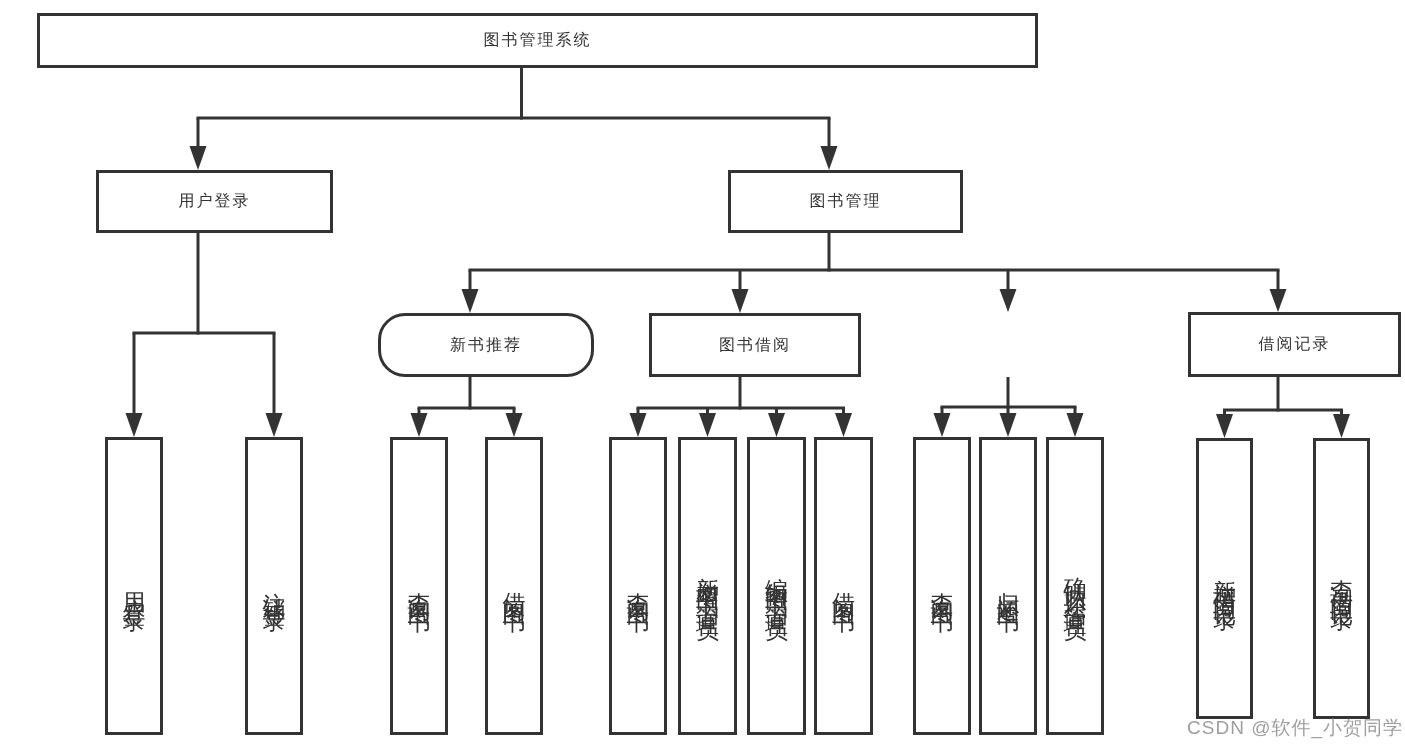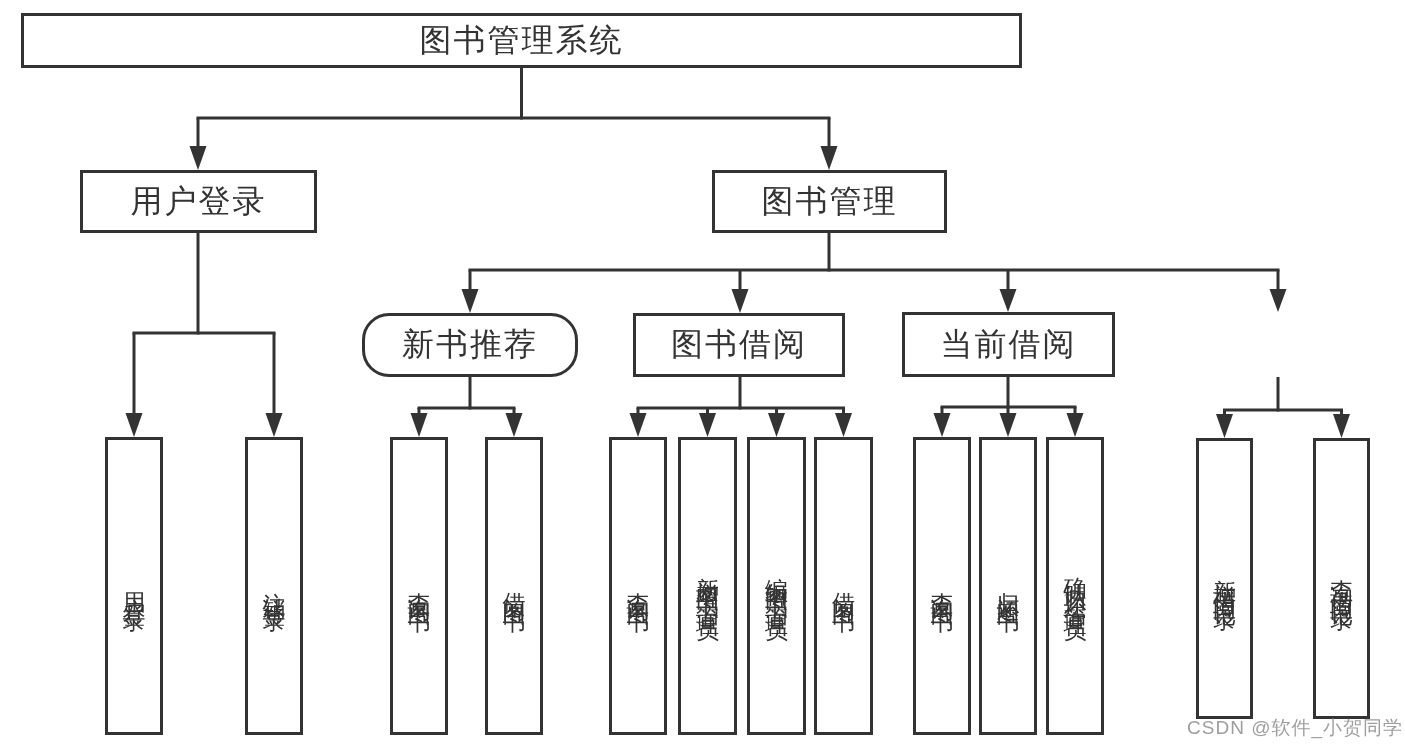--- a/index.html
+++ b/index.html
@@ -16,23 +16,24 @@
     font-family: "Liberation Sans", sans-serif;
     overflow: hidden;
   }
   #stage { position: absolute; left: 0; top: 0; width: 1405px; height: 747px; }
   #connectors { position: absolute; left: 0; top: 0; z-index: 1; }
   .hnode {
     position: absolute;
     border: 3px solid var(--line);
     background: var(--background);
     display: flex; align-items: center; justify-content: center;
-    font-size: 32px; color: var(--text);
+    font-size: 16px; color: var(--text);
     letter-spacing: 2px;
     z-index: 2;
+    margin-left: 16px;
   }
   .vnode {
     position: absolute;
     border: 3px solid var(--line);
     background: var(--background);
     display: flex; align-items: center; justify-content: center;
     z-index: 2;
   }
   .vnode .vtext {
     writing-mode: vertical-rl;
@@ -139,21 +140,21 @@
     <polygon points="1333,414 1350,414 1341.5,438" stroke="none"></polygon>
   </svg>
 
   <div class="hnode" id="n-root">图书管理系统</div>
 
   <div class="hnode" id="n-user-login">用户登录</div>
   <div class="hnode" id="n-book-mgmt">图书管理</div>
 
   <div class="hnode" id="n-new-book">新书推荐</div>
   <div class="hnode" id="n-book-borrow">图书借阅</div>
-  <div class="hnode" id="n-current-borrow">当前借阅</div>
+  <div class="hnode" id="n-borrow-records">借阅记录</div>
 
   <div class="vnode" id="l-user-login">
     <span class="vtext">用户登录</span>
   </div>
   <div class="vnode" id="l-logout">
     <span class="vtext">注销登录</span>
   </div>
   <div class="vnode" id="l-nb-query">
     <span class="vtext">查询图书</span>
   </div>

